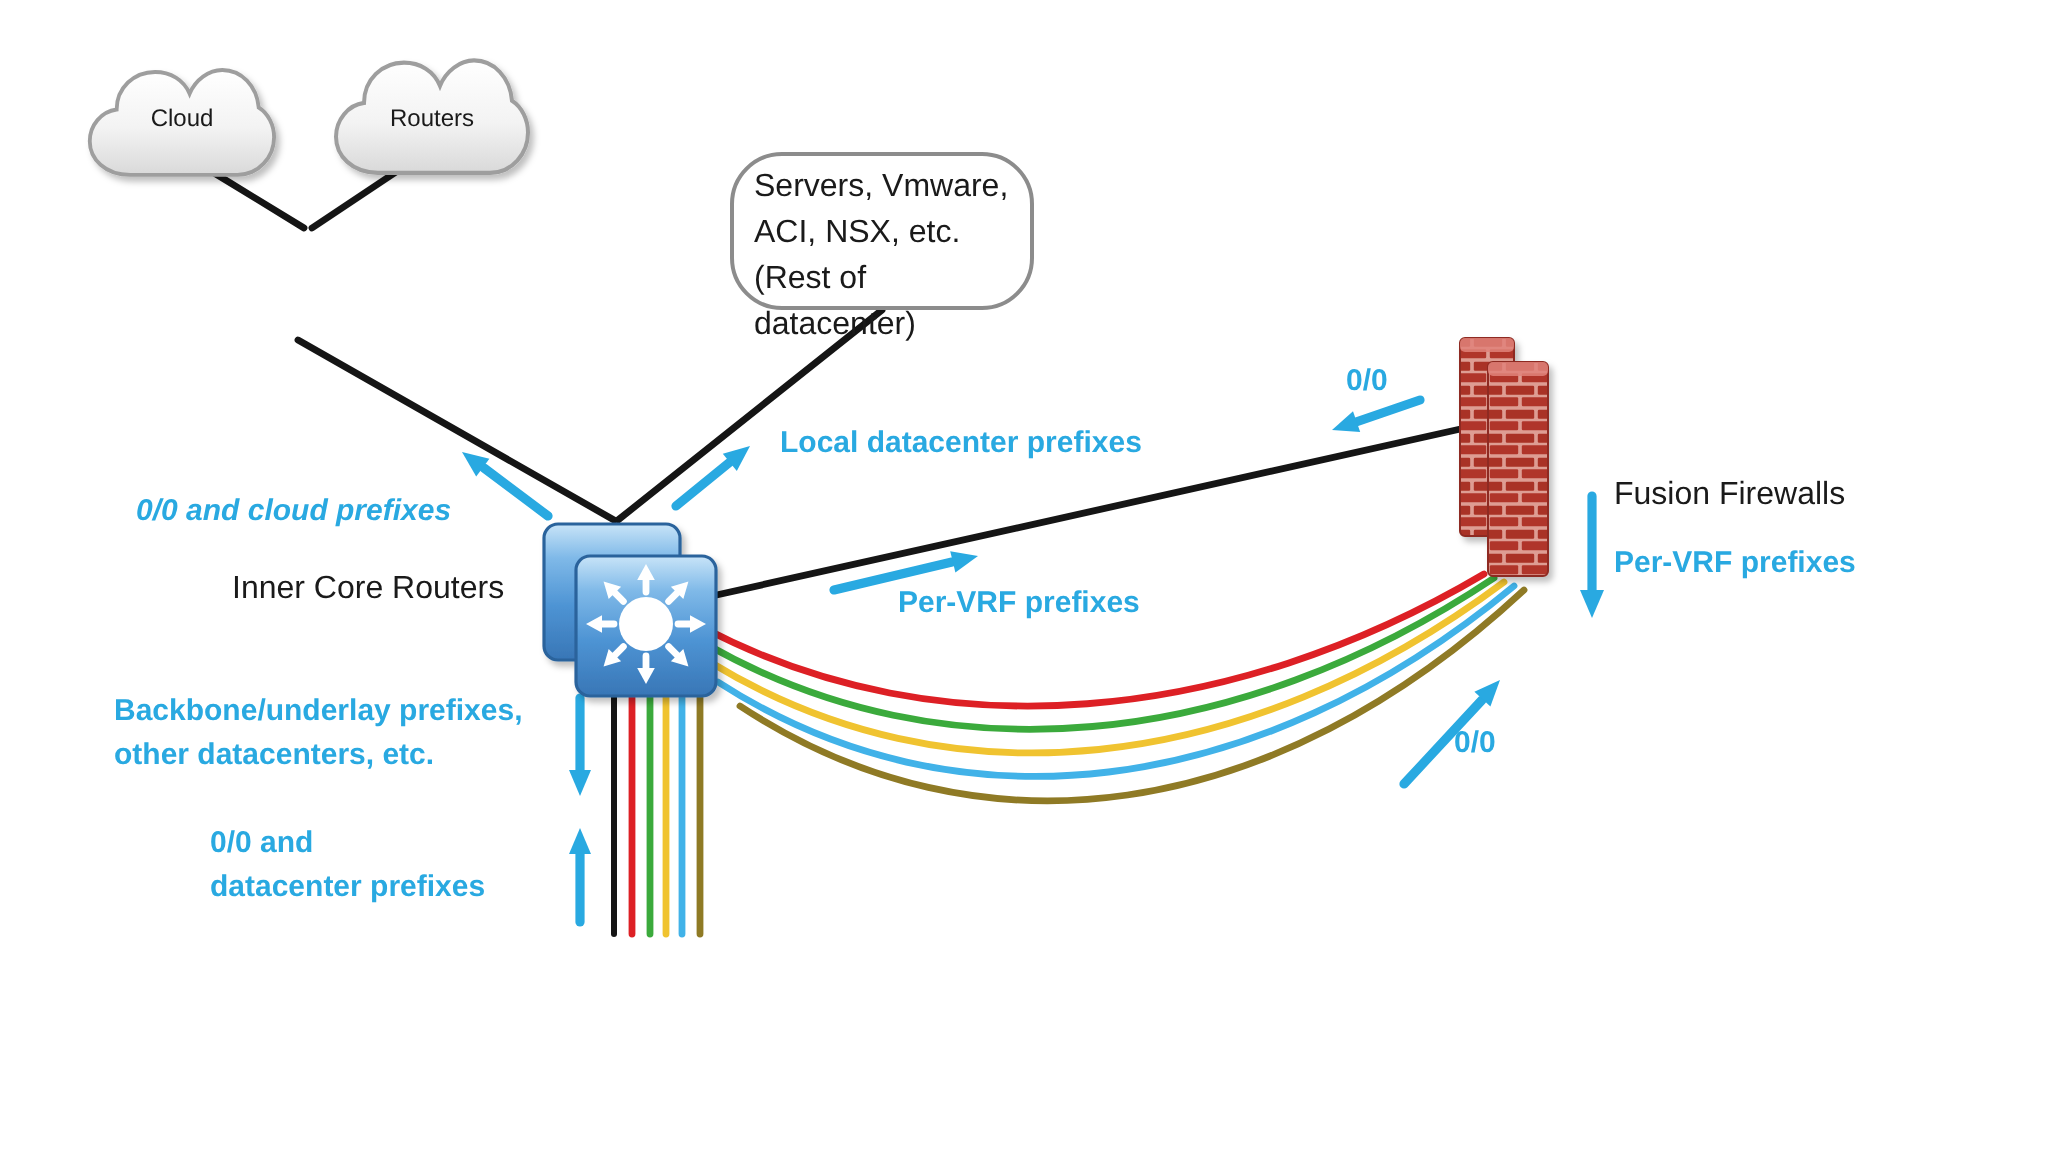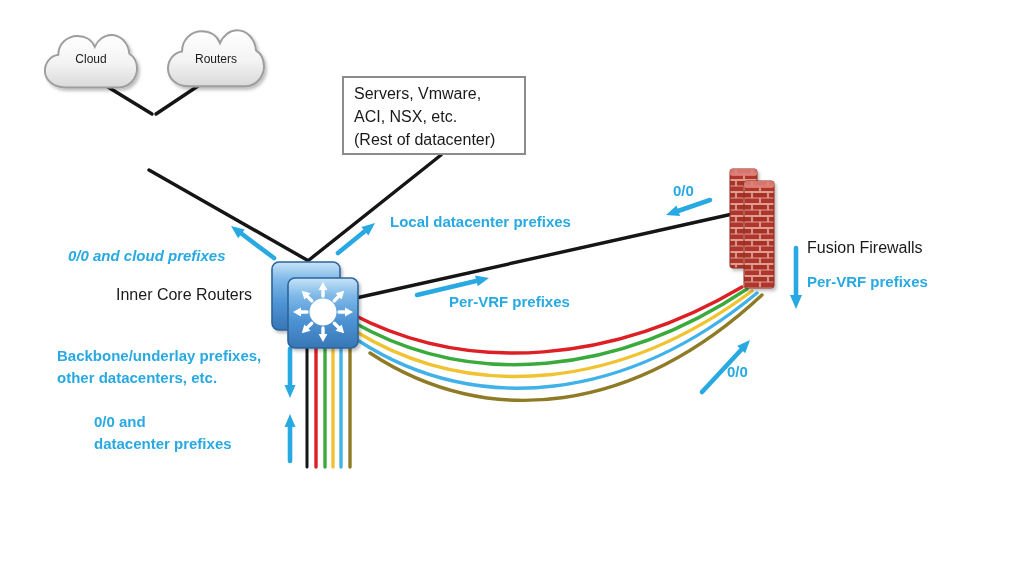--- a/index.html
+++ b/index.html
@@ -137,21 +137,21 @@
 
     <g filter="url(#softShadow)">
       <rect x="730" y="169" width="27" height="99" rx="2.5" fill="url(#bricks)" stroke="#8E2A20" stroke-width="1"></rect>
       <rect x="730" y="169" width="27" height="7" rx="2.5" fill="#E0837A" opacity="0.85"></rect>
       <rect x="744" y="181" width="30" height="107" rx="2.5" fill="url(#bricks)" stroke="#8E2A20" stroke-width="1"></rect>
       <rect x="744" y="181" width="30" height="7" rx="2.5" fill="#E0837A" opacity="0.85"></rect>
     </g>
   </svg>
 
 
-  <div class="box" style="left:342px;top:76px;width:184px;height:79px;">Servers, Vmware,
+  <div class="box" style="left:365px;top:76px;width:152px;height:79px;border-radius:26px;">Servers, Vmware,
 ACI, NSX, etc.
 (Rest of datacenter)</div>
 
 
   <div class="clabel" style="left:60px;top:52px;width:62px;">Cloud</div>
 
   <div class="clabel" style="left:180px;top:52px;width:72px;">Routers</div>
 
   <div class="nlabel" style="left:116px;top:286px;">Inner Core Routers</div>
 
@@ -161,19 +161,19 @@
 
   <div class="note" style="left:390px;top:211px;">Local datacenter prefixes</div>
 
   <div class="note" style="left:449px;top:291px;">Per-VRF prefixes</div>
 
   <div class="note" style="left:807px;top:271px;">Per-VRF prefixes</div>
 
   <div class="note" style="left:57px;top:345px;">Backbone/underlay prefixes,
 other datacenters, etc.</div>
 
-  <div class="note" style="left:94px;top:411px;">0/0 and
+  <div class="note" style="left:105px;top:411px;">0/0 and
 datacenter prefixes</div>
 
   <div class="note" style="left:673px;top:180px;">0/0</div>
 
   <div class="note" style="left:727px;top:361px;">0/0</div>
 </div>
 
 </body></html>

